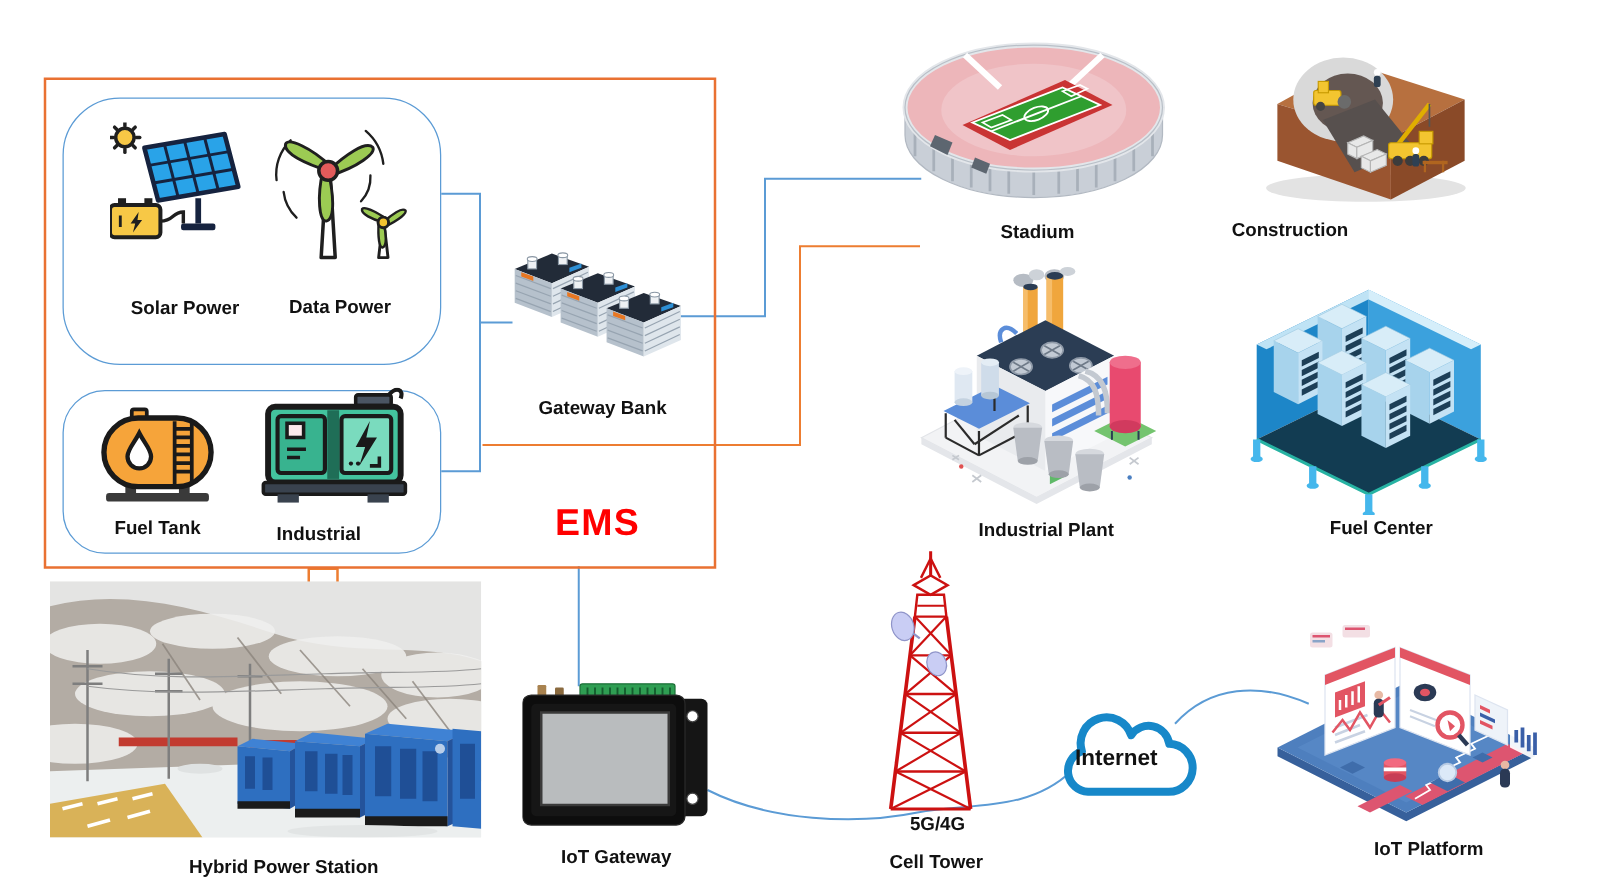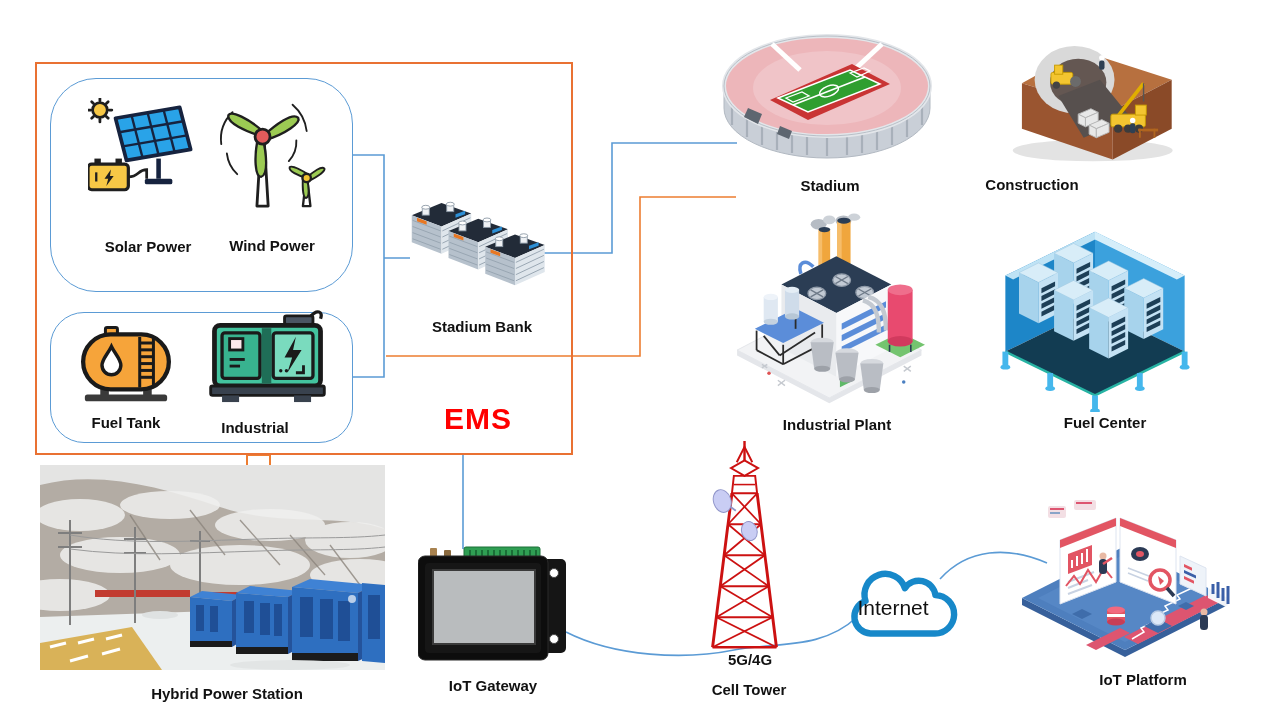--- a/index.html
+++ b/index.html
@@ -12,21 +12,21 @@
   .c-orange-fill{stroke:var(--orange-connector,#ED7D31);stroke-width:2;fill:#fff;stroke-linejoin:round;}
   .ems-box{position:absolute;left:35px;top:62px;width:534px;height:389px;
            border:2px solid var(--ems-box-border,#E97132);}
   .inner-box{position:absolute;border:1.6px solid var(--inner-box-border,#5B9BD5);background:#fff;}
   .box1{left:13px;top:14px;width:301px;height:212px;border-radius:46px;}
   .box2{left:13px;top:248px;width:301px;height:129px;border-radius:34px;}
   .label{position:absolute;transform:translateX(-50%);font-weight:bold;font-size:15px;
          color:var(--label-text,#111);white-space:nowrap;line-height:18px;}
   .ems-title{position:absolute;transform:translateX(-50%);font-weight:bold;font-size:30px;
          color:var(--ems-text,#FF0000);letter-spacing:1px;}
-  .cloud-text{position:absolute;transform:translateX(-50%);font-weight:normal;font-size:21px;color:#111;text-align:right;}
+  .cloud-text{position:absolute;transform:translateX(-50%);font-weight:bold;font-size:18px;color:#111;text-align:right;}
 </style>
 </head>
 <body>
 
 <div class="canvas">
 
   <svg class="overlay" width="1283" height="714">
 
     <path class="c-blue" d="M353,155 H384 V377 H353 M384,258 H410"></path>
 
@@ -567,24 +567,24 @@
     <polygon points="136,128 150,121 164,128 150,135" fill="#3f6dab"></polygon>
     <circle cx="150" cy="120" r="7" fill="#dce9f8" stroke="#b8cbe4" stroke-width="1.5"></circle>
     <circle cx="95" cy="58" r="3.5" fill="#e8b9a4"></circle>
     <rect x="91" y="61" width="8" height="15" rx="3.5" fill="#2b3a55"></rect>
     <line x1="95" y1="66" x2="104" y2="60" stroke="#e25563" stroke-width="2.5"></line>
     <circle cx="196" cy="114" r="3.5" fill="#e8b9a4"></circle>
     <rect x="192" y="117" width="8" height="15" rx="3.5" fill="#2b3a55"></rect>
   </svg>
 
   <div class="label" style="left:148px;top:238px">Solar Power</div>
-  <div class="label" style="left:272px;top:237px">Wind Power</div>
+  <div class="label" style="left:272px;top:237px">Data Power</div>
   <div class="label" style="left:126px;top:414px">Fuel Tank</div>
   <div class="label" style="left:255px;top:419px">Industrial</div>
-  <div class="label" style="left:482px;top:318px">Stadium Bank</div>
+  <div class="label" style="left:482px;top:318px">Gateway Bank</div>
   <div class="ems-title" style="left:478px;top:402px">EMS</div>
   <div class="label" style="left:830px;top:177px">Stadium</div>
   <div class="label" style="left:1032px;top:176px">Construction</div>
   <div class="label" style="left:837px;top:416px">Industrial Plant</div>
   <div class="label" style="left:1105px;top:414px">Fuel Center</div>
   <div class="label" style="left:227px;top:685px">Hybrid Power Station</div>
   <div class="label" style="left:493px;top:677px">IoT Gateway</div>
   <div class="label" style="left:750px;top:651px">5G/4G</div>
   <div class="label" style="left:749px;top:681px">Cell Tower</div>
   <div class="label" style="left:1143px;top:671px">IoT Platform</div>

